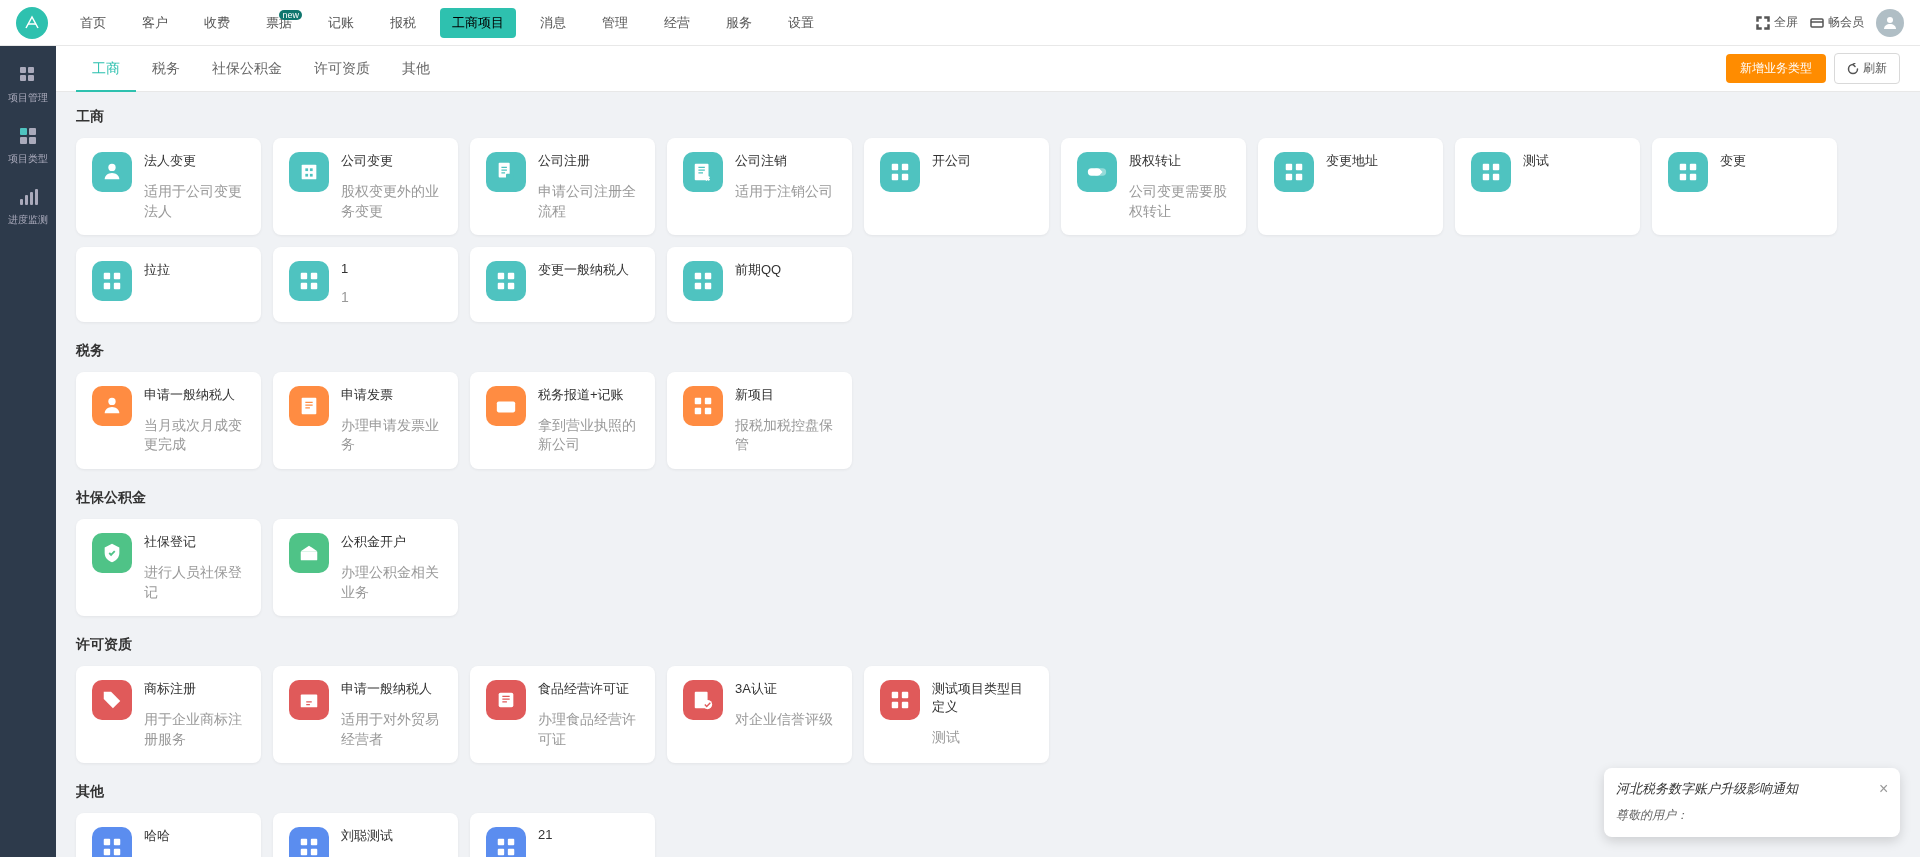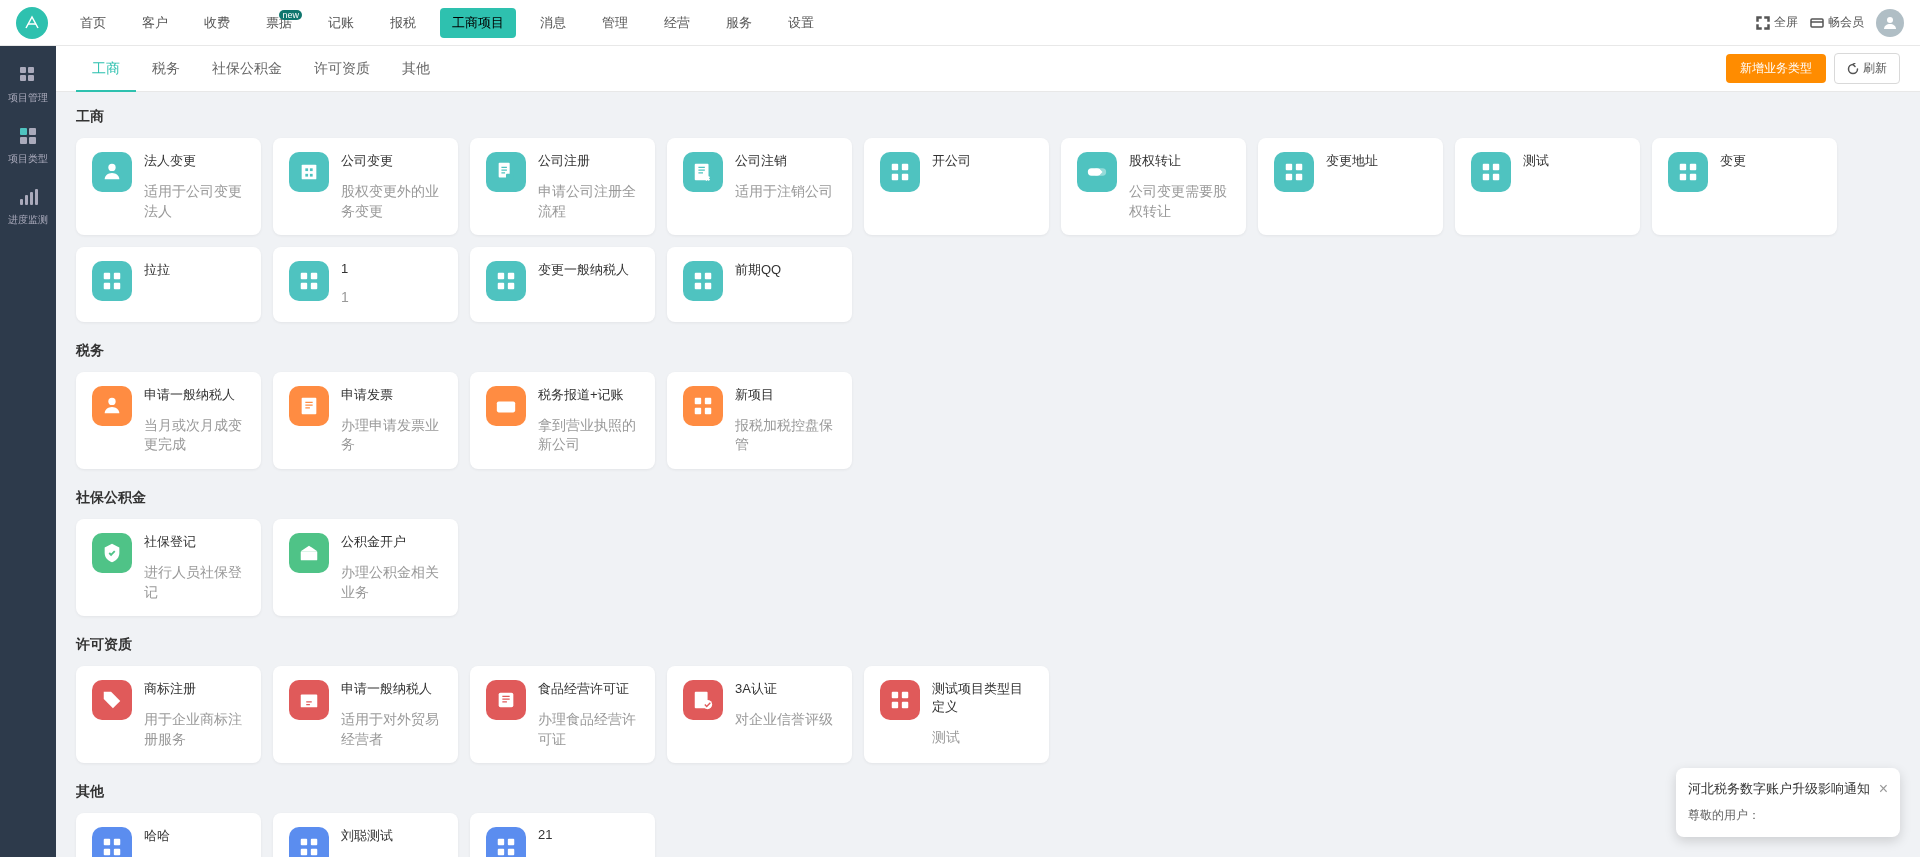--- a/index.html
+++ b/index.html
@@ -44,21 +44,21 @@
     
     .cards-grid { display: flex; flex-wrap: wrap; gap: 12px; margin-bottom: 20px; }
     .card-item { background: #fff; border-radius: 8px; padding: 14px 16px; width: 185px; cursor: pointer; display: flex; align-items: flex-start; gap: 12px; box-shadow: 0 1px 3px rgba(0,0,0,0.06); }
     .card-icon { width: 40px; height: 40px; border-radius: 10px; display: flex; align-items: center; justify-content: center; flex-shrink: 0; }
     .card-icon svg { width: 22px; height: 22px; fill: white; }
     .card-text { flex: 1; min-width: 0; }
     .card-name { font-size: 13px; font-weight: normal; color: #333; margin-bottom: 3px; }
     .card-desc { font-size: 14px; color: #999; line-height: 1.4; margin-top: 12px; }
 
     
-    .notification-popup { position: fixed; bottom: 20px; right: 20px; width: 224px; background: white; border-radius: 8px; box-shadow: 0 4px 12px rgba(0,0,0,0.15); padding: 12px; z-index: 1000; }
+    .notification-popup { position: fixed; bottom: 20px; right: 20px; width: 296px; background: white; border-radius: 8px; box-shadow: 0 4px 12px rgba(0,0,0,0.15); padding: 12px; z-index: 1000; font-style: italic; }
     .notification-header { display: flex; align-items: center; justify-content: space-between; margin-bottom: 8px; }
     .notification-title { font-size: 13px; color: #333; }
     .notification-close { cursor: pointer; color: #999; font-size: 16px; }
     .notification-body { font-size: 12px; color: #666; line-height: 1.6; }
   </style>
 </head>
 <body>
 
 <div class="top-nav">
   <div class="logo">

